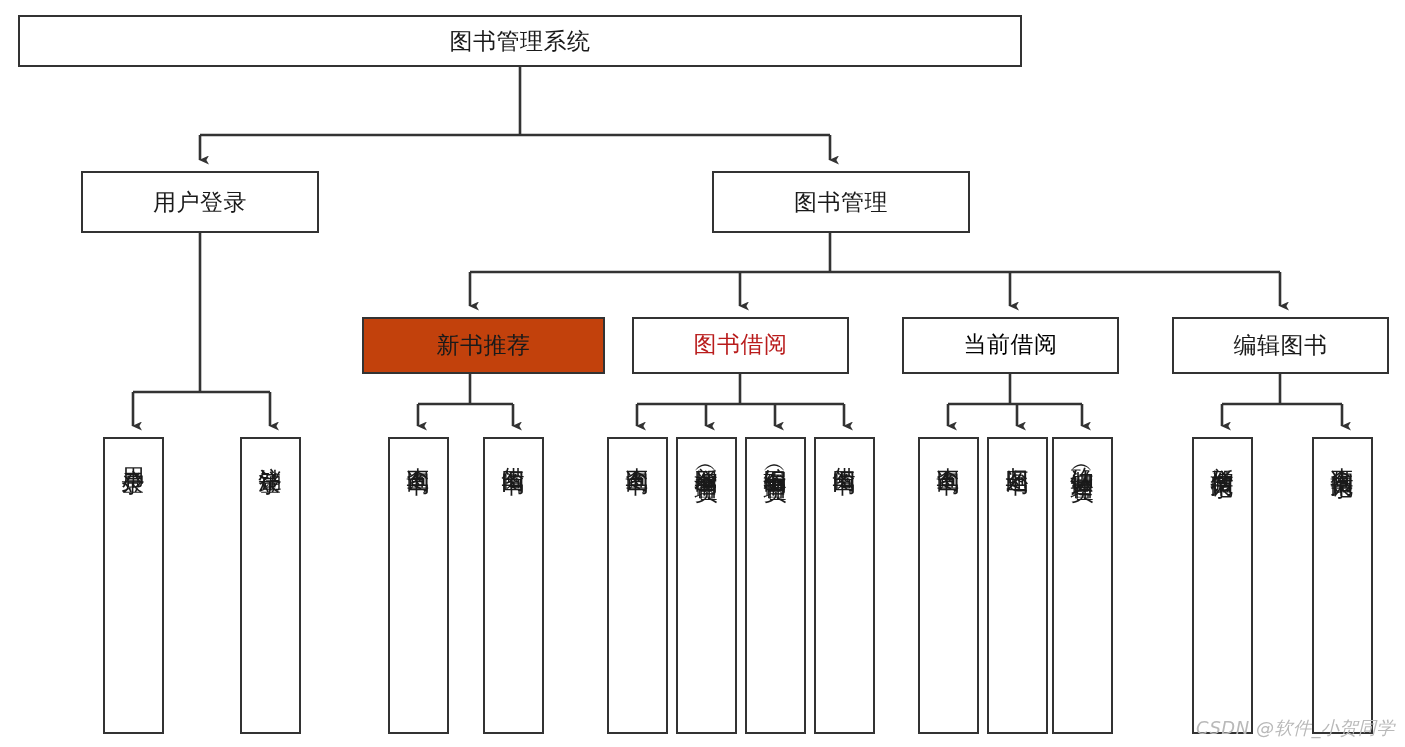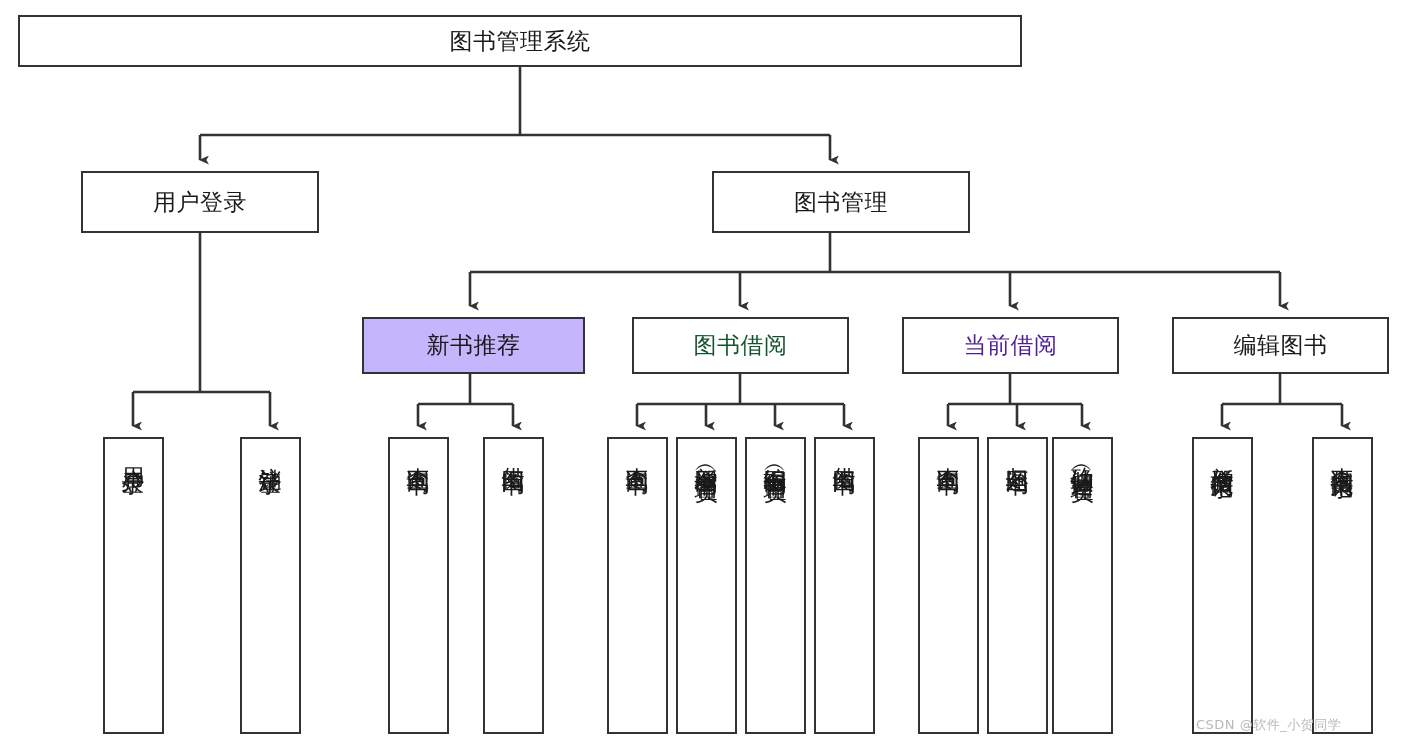--- a/index.html
+++ b/index.html
@@ -57,24 +57,25 @@
   .node.vertical .node-label {
     font-size: 23px;
     writing-mode: vertical-rl;
     text-orientation: upright;
     line-height: 1.05;
     letter-spacing: 2px;
   }
   .watermark {
     position: absolute;
     color: #b9b9b9;
-    font-size: 13px;
+    font-size: 18px;
     letter-spacing: 0.5px;
     white-space: nowrap;
     user-select: none;
+    font-style: italic;
   }
 </style>
 </head>
 <body>
 
 <div id="diagram-root">
 
   <svg class="edges" viewBox="0 0 1405 747" width="1405" height="747" aria-hidden="true">
     <defs>
       <marker id="arrowhead" markerWidth="9" markerHeight="10" refX="4.5" refY="9" orient="auto" markerUnits="userSpaceOnUse">
@@ -121,28 +122,28 @@
   <div id="node-layer">
       <div class="node horizontal" style="left: 18px; top: 15px; width: 1004px; height: 52px; border-color: rgb(51, 51, 51); background: rgb(255, 255, 255);">
         <span class="node-label" style="color: rgb(26, 26, 26);">图书管理系统</span>
       </div>
       <div class="node horizontal" style="left: 81px; top: 171px; width: 238px; height: 62px; border-color: rgb(51, 51, 51); background: rgb(255, 255, 255);">
         <span class="node-label" style="color: rgb(26, 26, 26);">用户登录</span>
       </div>
       <div class="node horizontal" style="left: 712px; top: 171px; width: 258px; height: 62px; border-color: rgb(51, 51, 51); background: rgb(255, 255, 255);">
         <span class="node-label" style="color: rgb(26, 26, 26);">图书管理</span>
       </div>
-      <div class="node horizontal" style="left: 362px; top: 317px; width: 223px; height: 57px; border-color: rgb(51, 51, 51); background: #c4b5fd;">
+      <div class="node horizontal" style="left: 362px; top: 317px; width: 243px; height: 57px; border-color: rgb(51, 51, 51); background: #c2410c;">
         <span class="node-label" style="color: rgb(26, 26, 26);">新书推荐</span>
       </div>
       <div class="node horizontal" style="left: 632px; top: 317px; width: 217px; height: 57px; border-color: rgb(51, 51, 51); background: rgb(255, 255, 255);">
-        <span class="node-label" style="color: #14532d;">图书借阅</span>
+        <span class="node-label" style="color: #b91c1c; font-family: Liberation Serif, serif;">图书借阅</span>
       </div>
       <div class="node horizontal" style="left: 902px; top: 317px; width: 217px; height: 57px; border-color: rgb(51, 51, 51); background: rgb(255, 255, 255);">
-        <span class="node-label" style="color: #4c1d95;">当前借阅</span>
+        <span class="node-label" style="color: #000000; font-family: Liberation Serif, serif;">当前借阅</span>
       </div>
       <div class="node horizontal" style="left: 1172px; top: 317px; width: 217px; height: 57px; border-color: rgb(51, 51, 51); background: rgb(255, 255, 255);">
         <span class="node-label" style="color: rgb(26, 26, 26);">编辑图书</span>
       </div>
       <div class="node vertical" style="left: 103px; top: 437px; width: 61px; height: 297px; border-color: rgb(51, 51, 51); background: rgb(255, 255, 255);">
         <span class="node-label" style="color: rgb(26, 26, 26);">用户登录</span>
       </div>
       <div class="node vertical" style="left: 240px; top: 437px; width: 61px; height: 297px; border-color: rgb(51, 51, 51); background: rgb(255, 255, 255);">
         <span class="node-label" style="color: rgb(26, 26, 26);">注销登录</span>
       </div>

